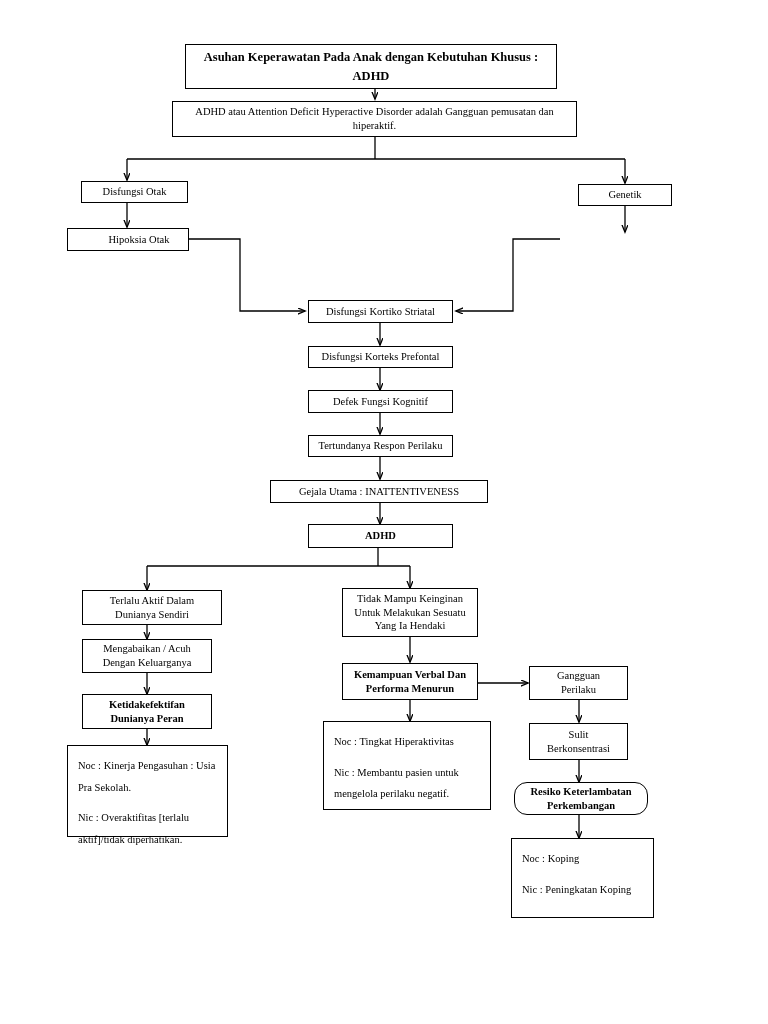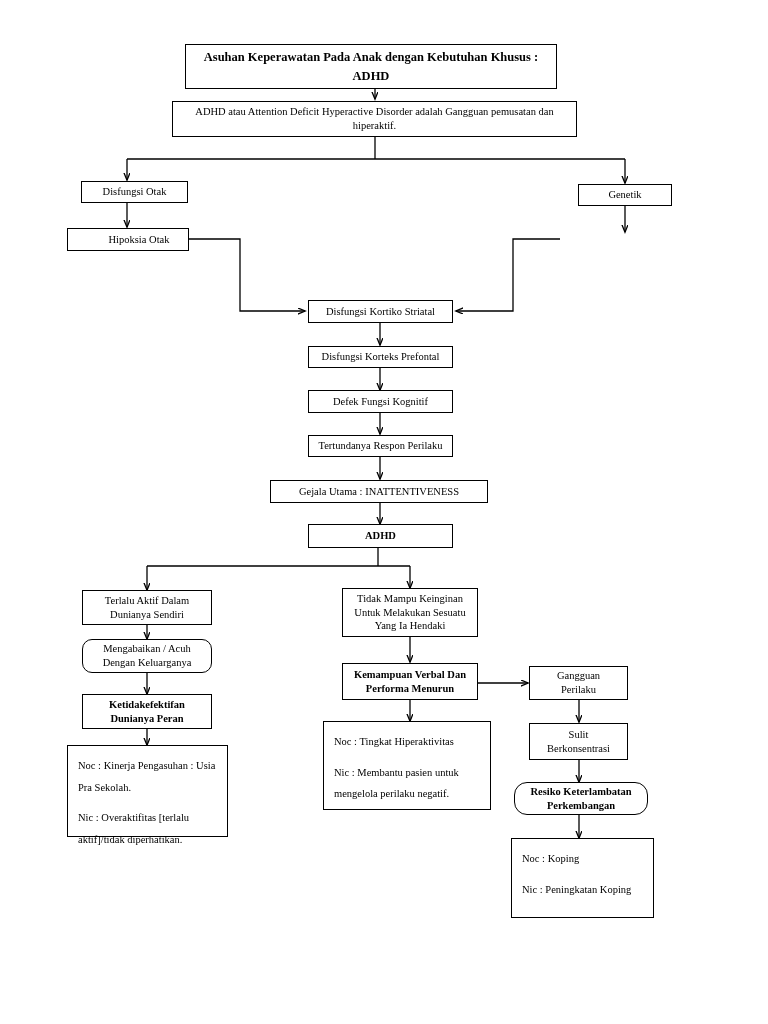--- a/index.html
+++ b/index.html
@@ -151,26 +151,26 @@
   </div>
 
   <div class="node" style="left:270px; top:480px; width:218px; height:23px;">
     <span class="ln">Gejala Utama : INATTENTIVENESS</span>
   </div>
 
   <div class="node bold" style="left:308px; top:524px; width:145px; height:24px;">
     <span class="ln">ADHD</span>
   </div>
 
-  <div class="node" style="left:82px; top:590px; width:130px; height:35px; flex-direction:column;">
+  <div class="node" style="left:82px; top:590px; width:140px; height:35px; flex-direction:column;">
     <span class="ln">Terlalu Aktif Dalam</span>
     <span class="ln">Dunianya Sendiri</span>
   </div>
 
-  <div class="node" style="left:82px; top:639px; width:130px; height:34px; flex-direction:column;border-radius:10px;">
+  <div class="node" style="left:82px; top:639px; width:130px; height:34px; flex-direction:column;">
     <span class="ln">Mengabaikan / Acuh</span>
     <span class="ln">Dengan Keluarganya</span>
   </div>
 
   <div class="node bold" style="left:82px; top:694px; width:130px; height:35px; flex-direction:column;">
     <span class="ln">Ketidakefektifan</span>
     <span class="ln">Dunianya Peran</span>
   </div>
 
   <div class="node note" style="left:67px; top:745px; width:161px; height:92px;">

